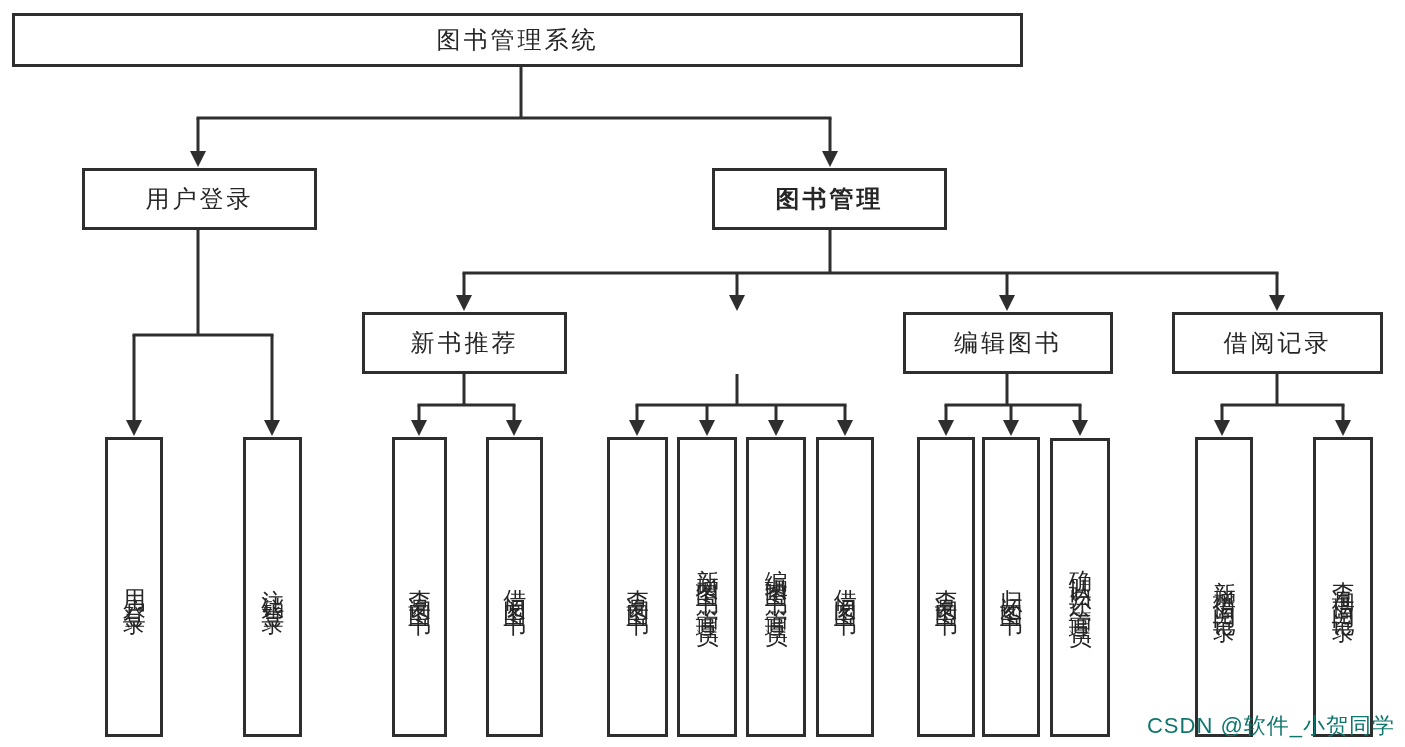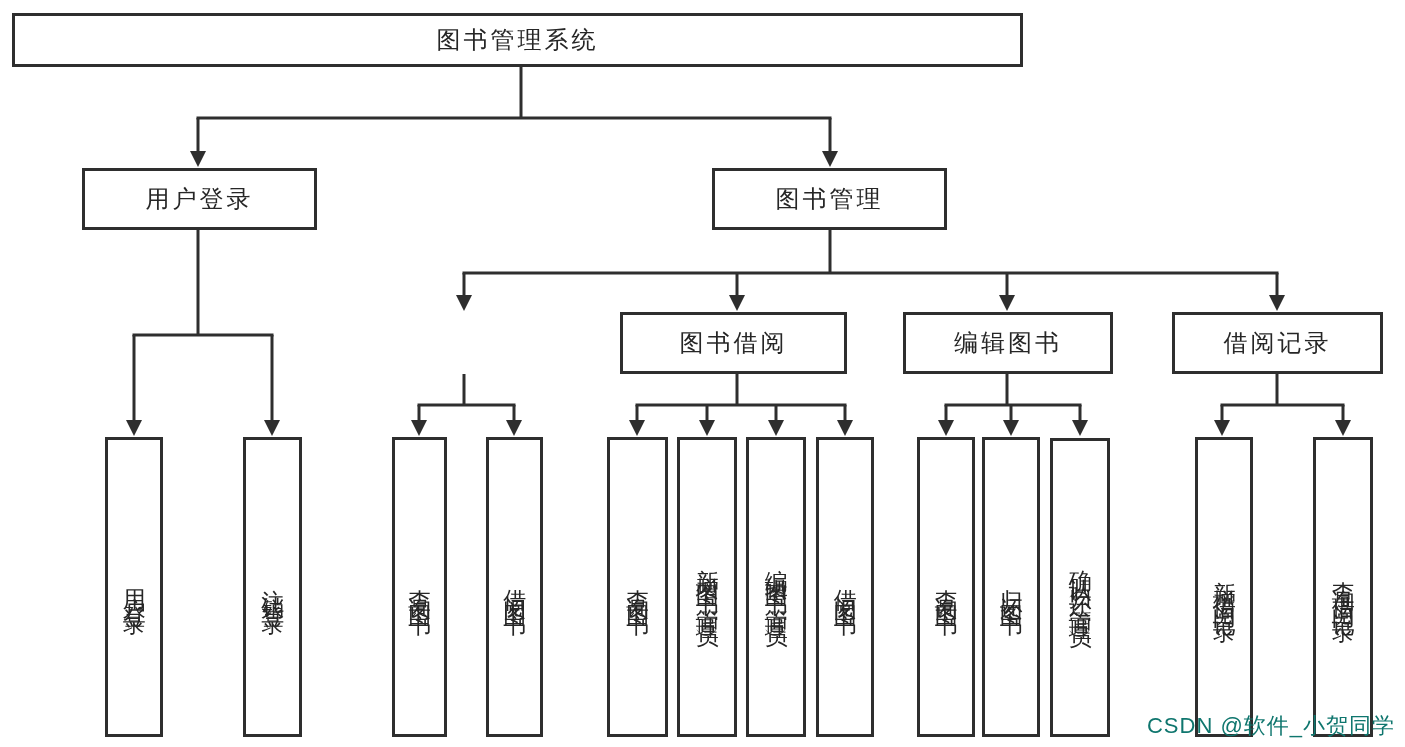--- a/index.html
+++ b/index.html
@@ -126,23 +126,23 @@
       <polygon points="1003,420 1019,420 1011,436"></polygon>
       <polygon points="1072,420 1088,420 1080,436"></polygon>
       <polygon points="1214,420 1230,420 1222,436"></polygon>
       <polygon points="1335,420 1351,420 1343,436"></polygon>
     </g>
   </svg>
 
   <div class="hnode" style="left:12px; top:13px; width:1011px; height:54px;">图书管理系统</div>
 
   <div class="hnode" style="left:82px; top:168px; width:235px; height:62px;">用户登录</div>
-  <div class="hnode" style="left:712px; top:168px; width:235px; height:62px;">图书管理</div>
+  <div class="hnode" style="left:712px; top:168px; width:235px; height:62px;font-weight:bold;">图书管理</div>
 
-  <div class="hnode" style="left:620px; top:312px; width:227px; height:62px;">图书借阅</div>
+  <div class="hnode" style="left:362px; top:312px; width:205px; height:62px;">新书推荐</div>
   <div class="hnode" style="left:903px; top:312px; width:210px; height:62px;">编辑图书</div>
   <div class="hnode" style="left:1172px; top:312px; width:211px; height:62px;">借阅记录</div>
 
   <div class="vnode" style="left:105px; top:437px; width:58px; height:300px;">
     <span class="vtext">用户登录</span>
   </div>
   <div class="vnode" style="left:243px; top:437px; width:59px; height:300px;">
     <span class="vtext">注销登录</span>
   </div>
 

